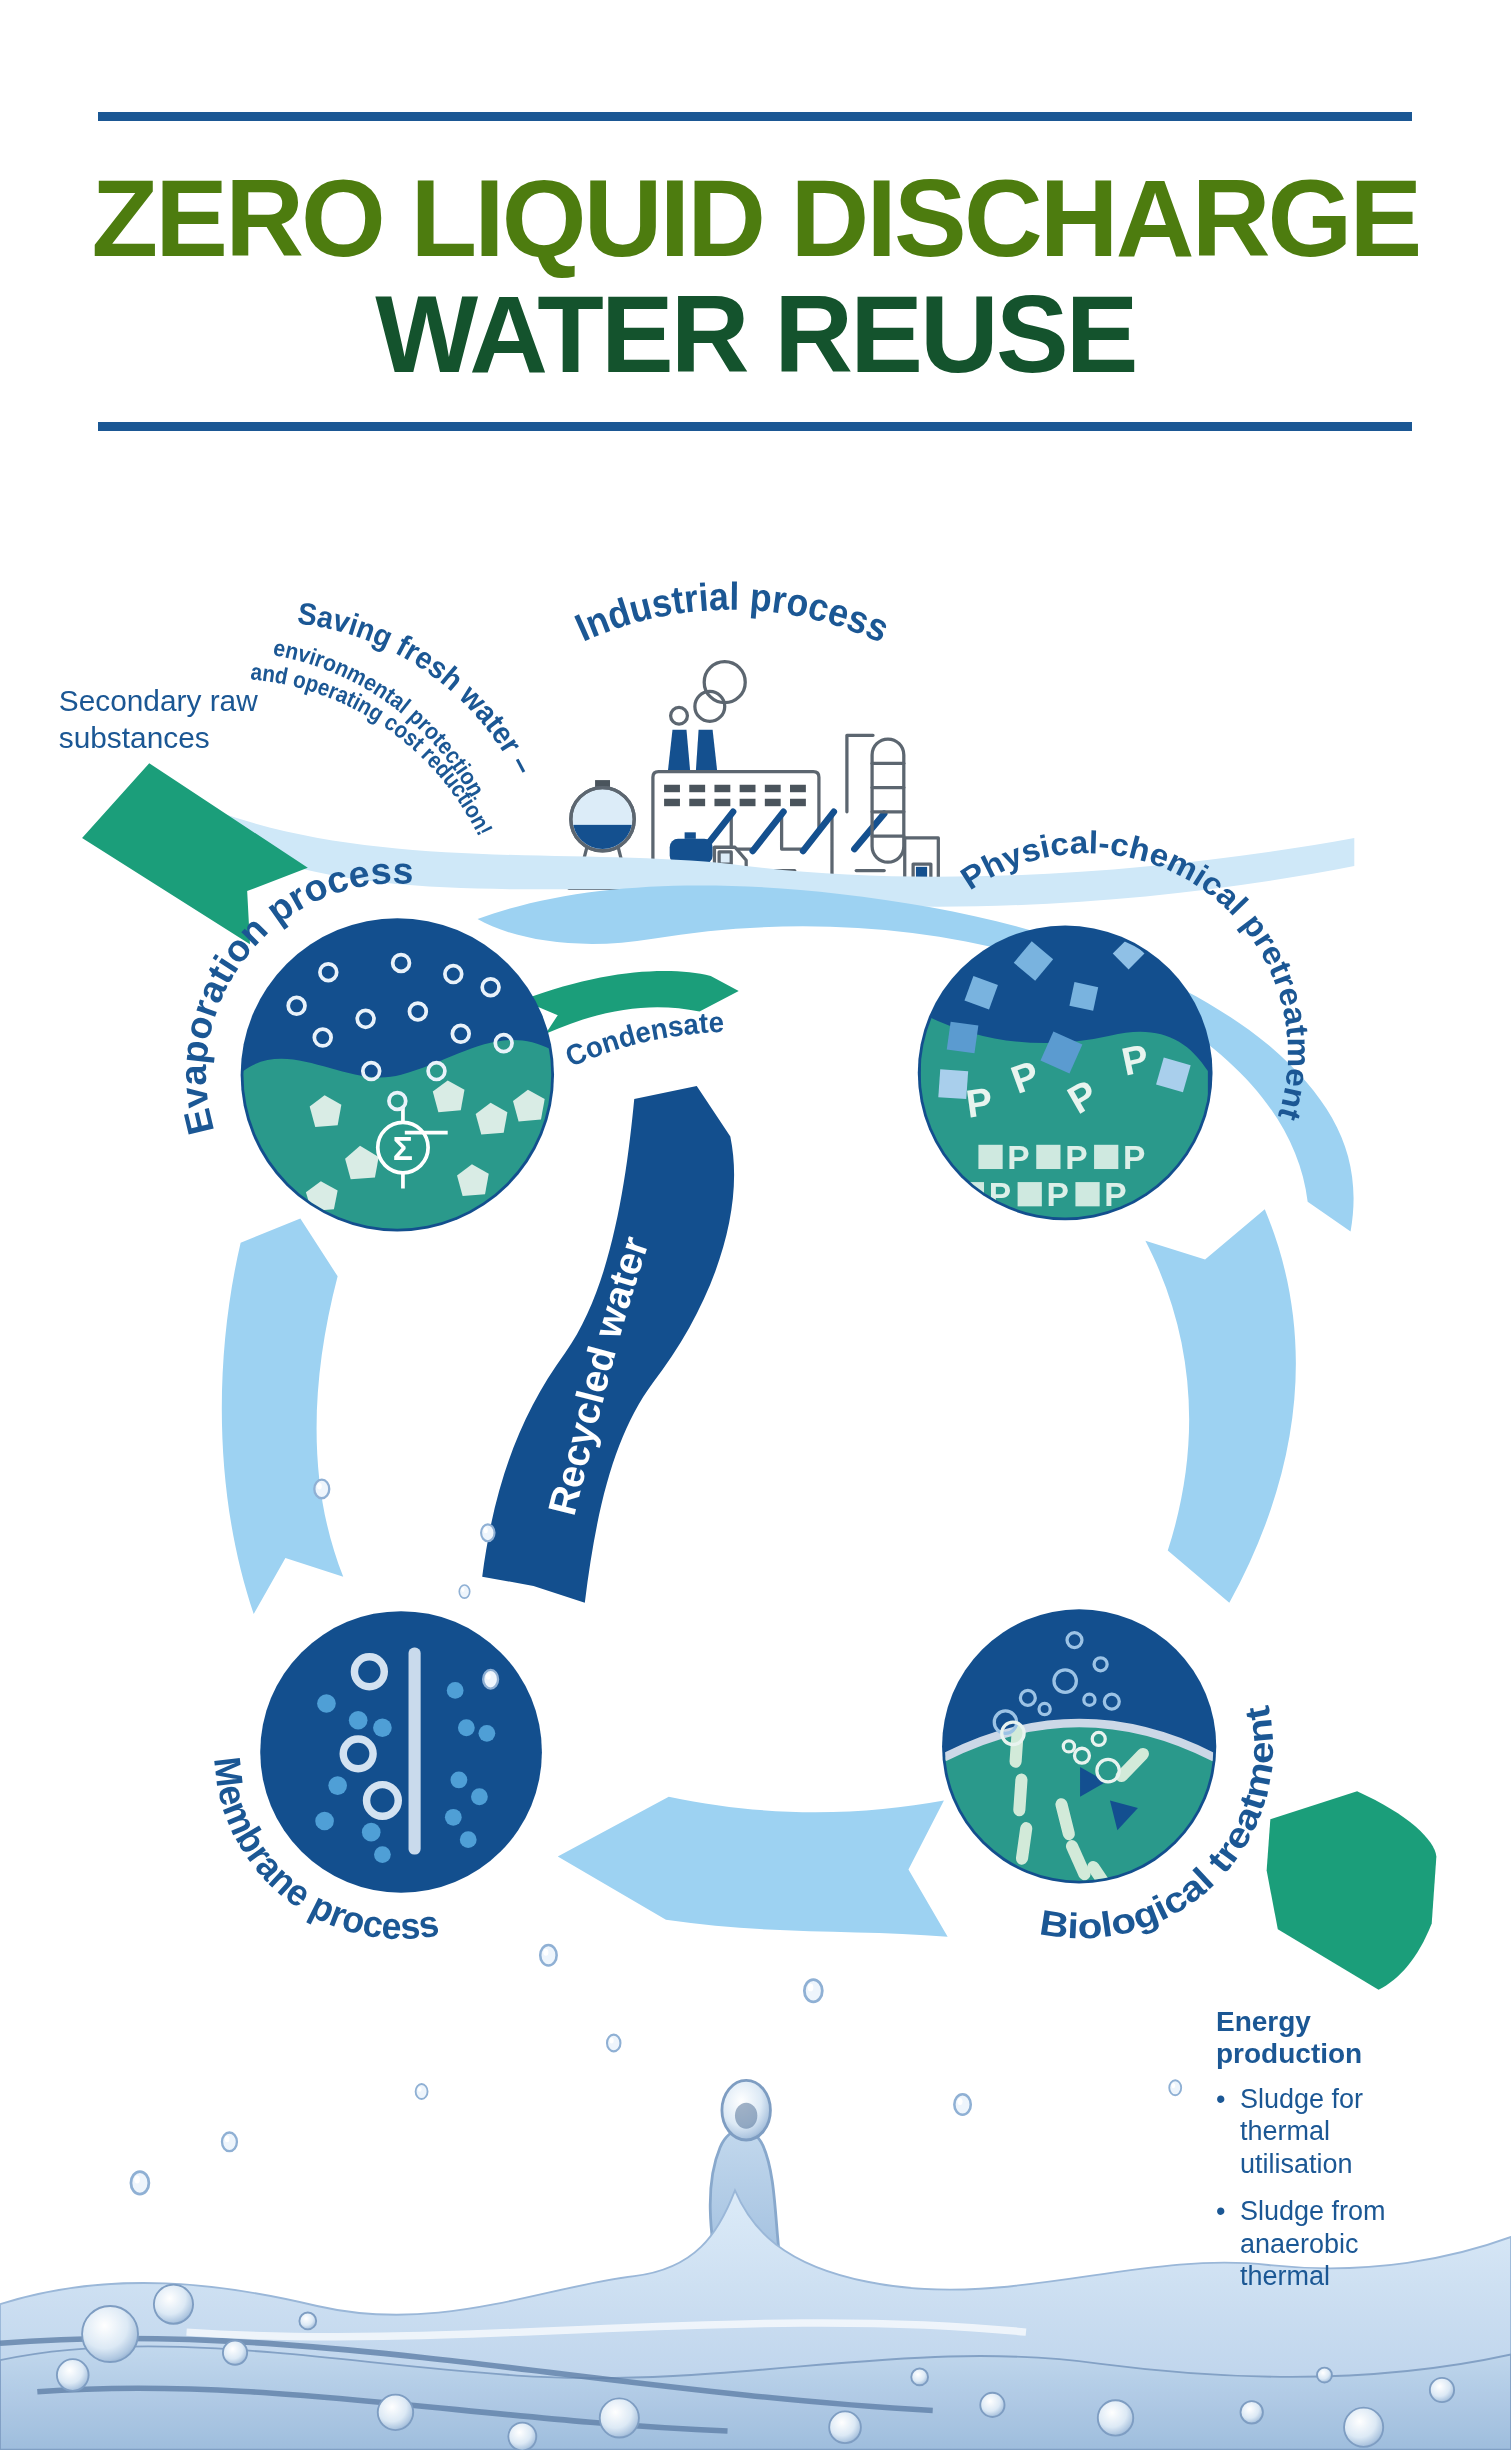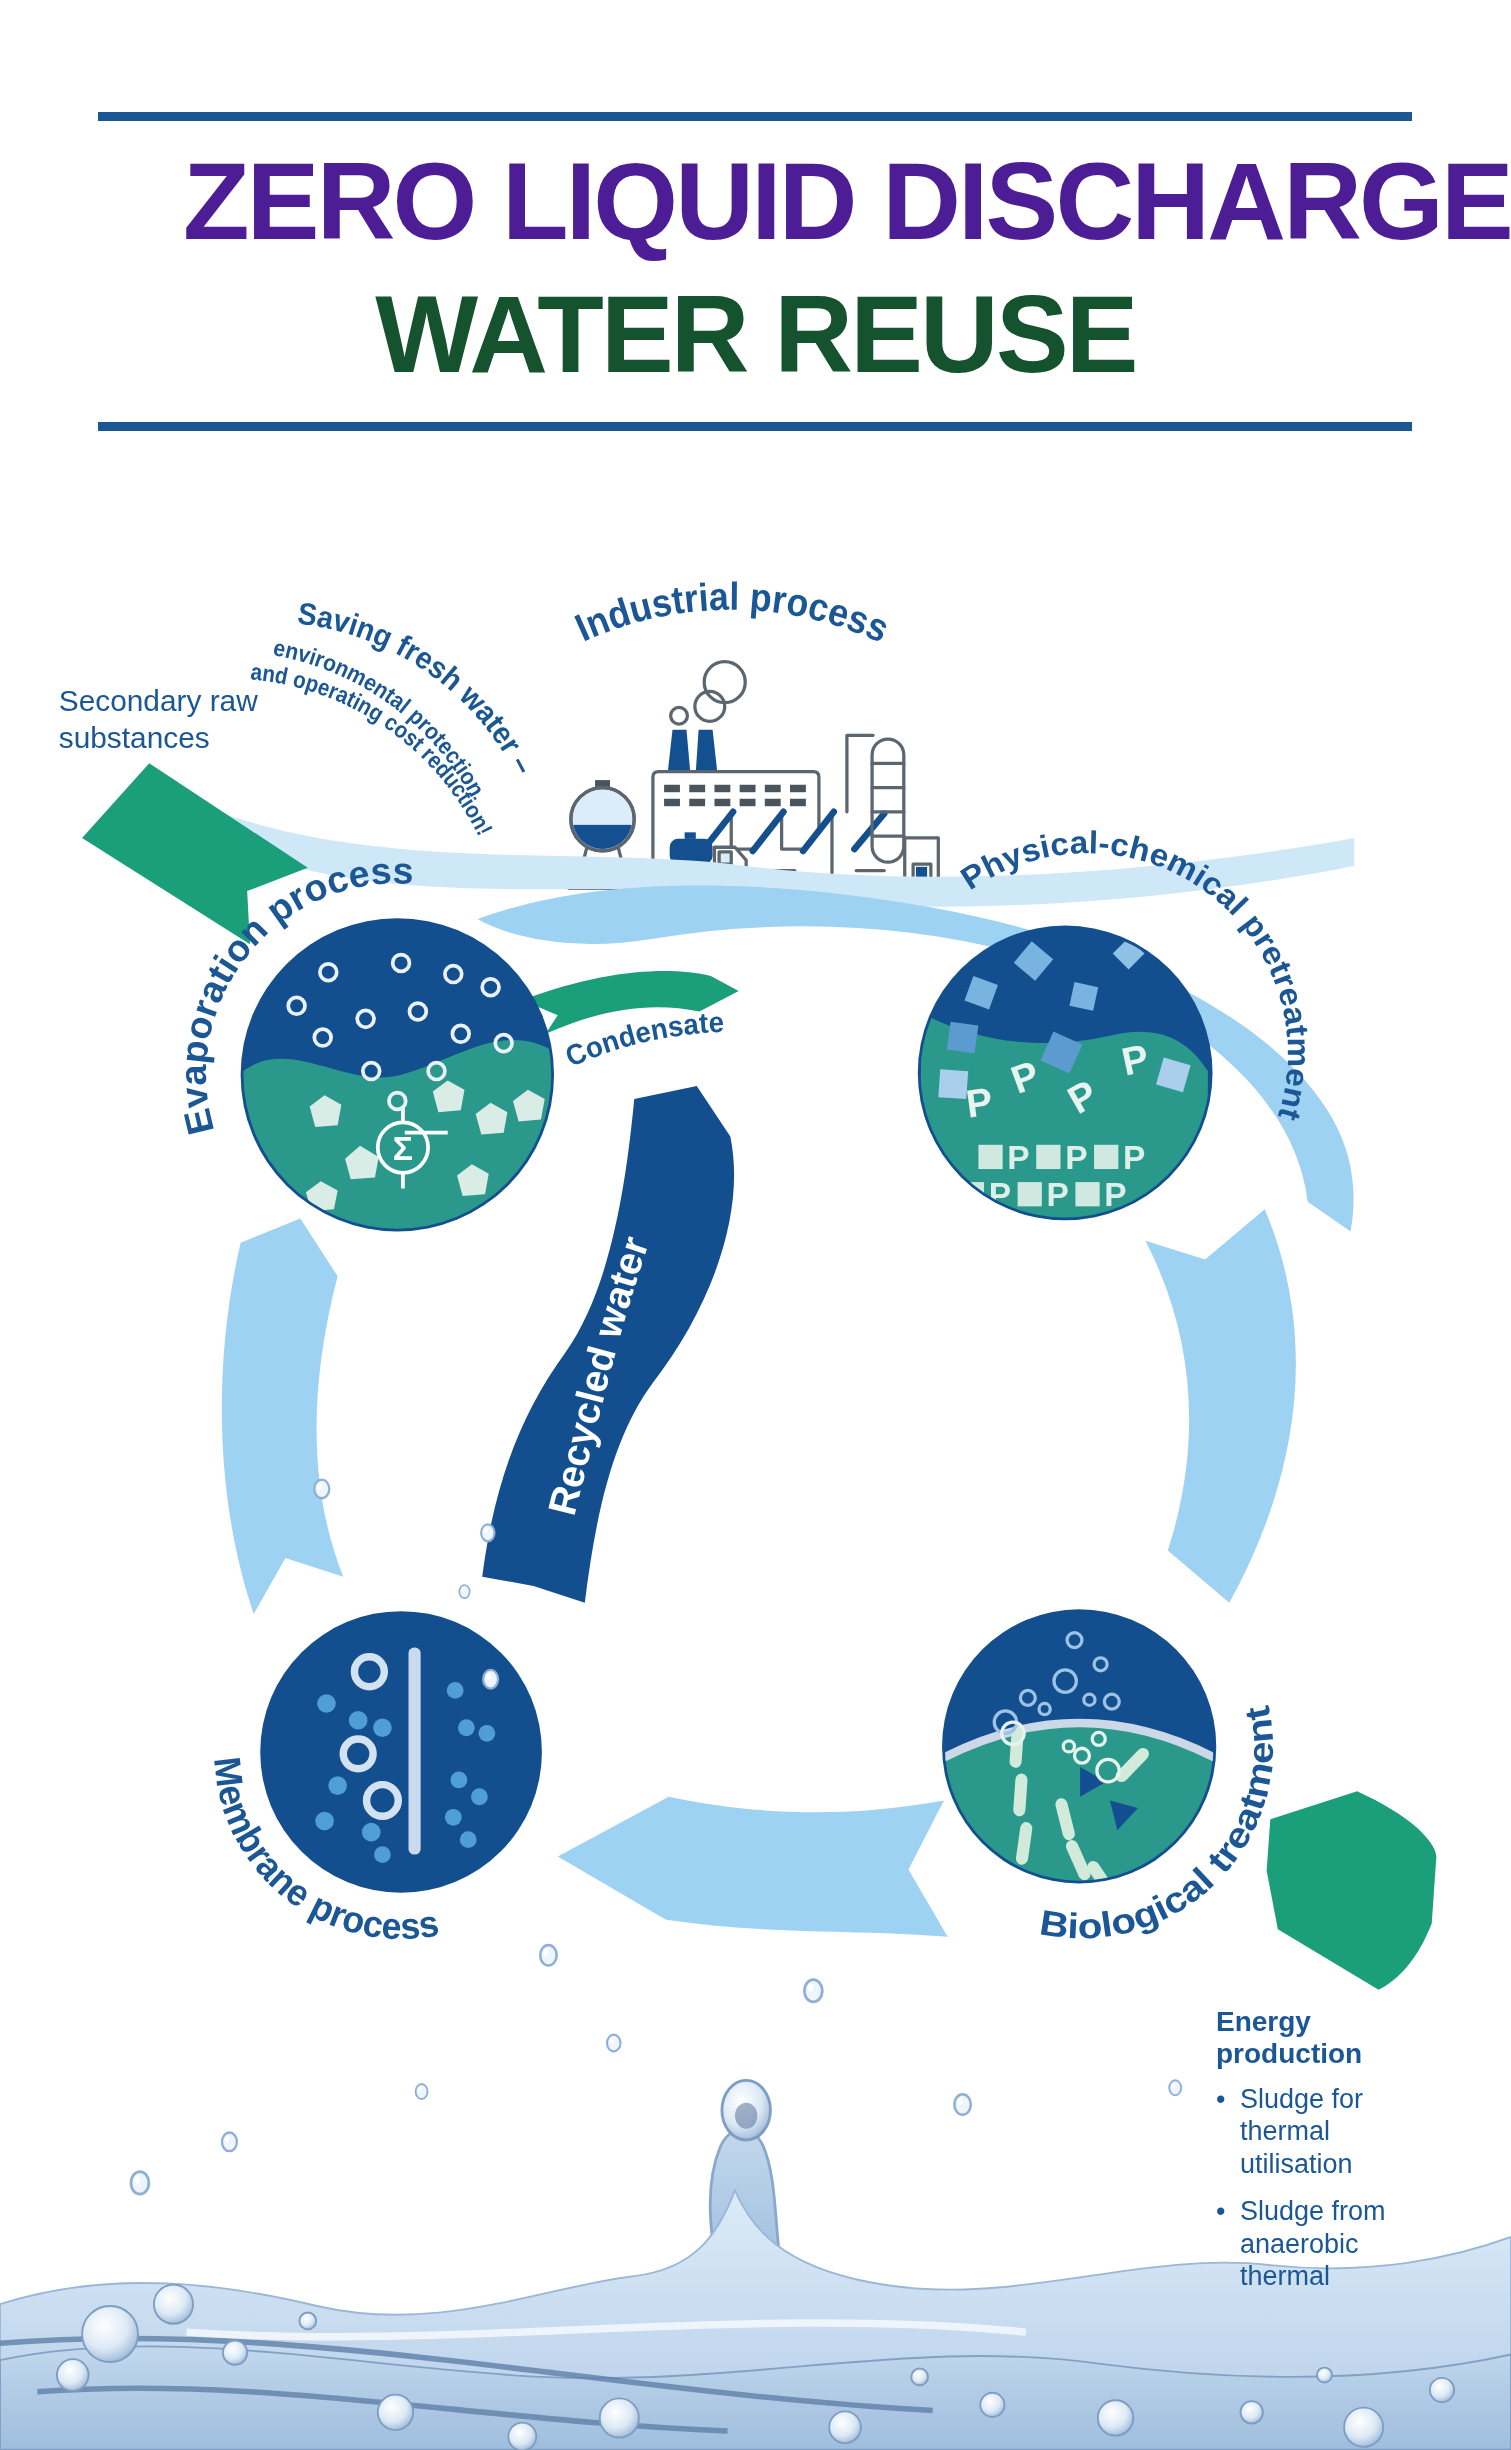--- a/index.html
+++ b/index.html
@@ -5,21 +5,21 @@
   html,body { margin:0; padding:0; background:#ffffff; }
   .page {
     position:relative; width:1511px; height:2450px; background:#ffffff;
     font-family:"Liberation Sans", sans-serif; overflow:hidden;
   }
   .rule { position:absolute; left:98px; width:1314px; height:9.3px; background:#1b5794; }
   .rule-top { top:112px; }
   .rule-bottom { top:422px; }
   .title-line { position:absolute; left:0; width:100%; text-align:center;
     font-weight:bold; font-size:109px; letter-spacing:-2.8px; line-height:1; white-space:nowrap; }
-  .title-1 { top:147px; color:#4c1d95;text-align:right; }
+  .title-1 { top:164px; color:#4d7c0f; }
   .title-2 { top:280px; color:#14532d; }
   .diagram-svg { position:absolute; left:0; top:0; }
   .energy { position:absolute; left:1216px; top:2006px; width:233px; color:#1b5794; }
   .energy-heading { font-size:28px; font-weight:bold; margin-bottom:13px; }
   .energy-item { display:flex; font-size:27px; line-height:1.2; margin-bottom:15px; }
   .energy-item .dot { width:24px; flex:0 0 24px; }
 </style>
 </head>
 <body>
 

